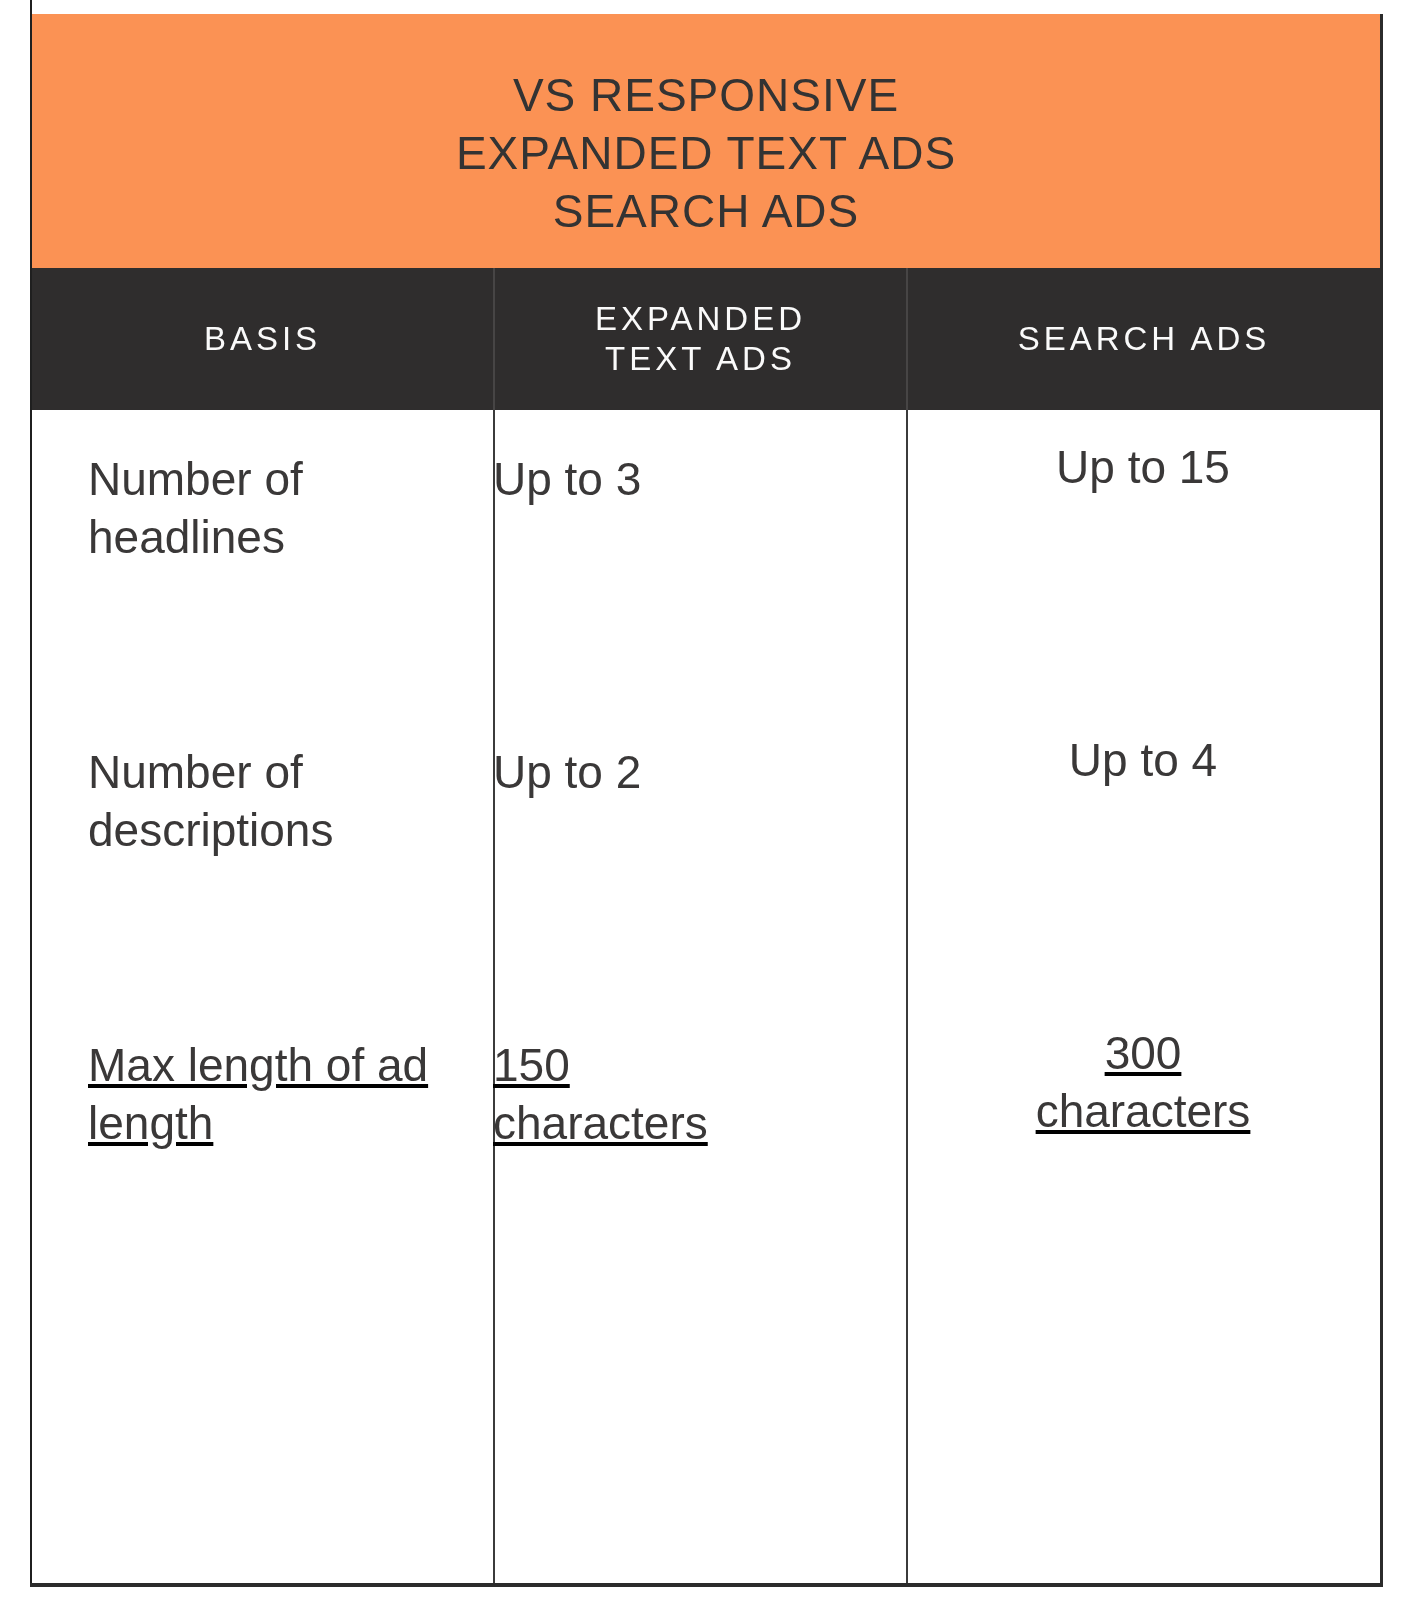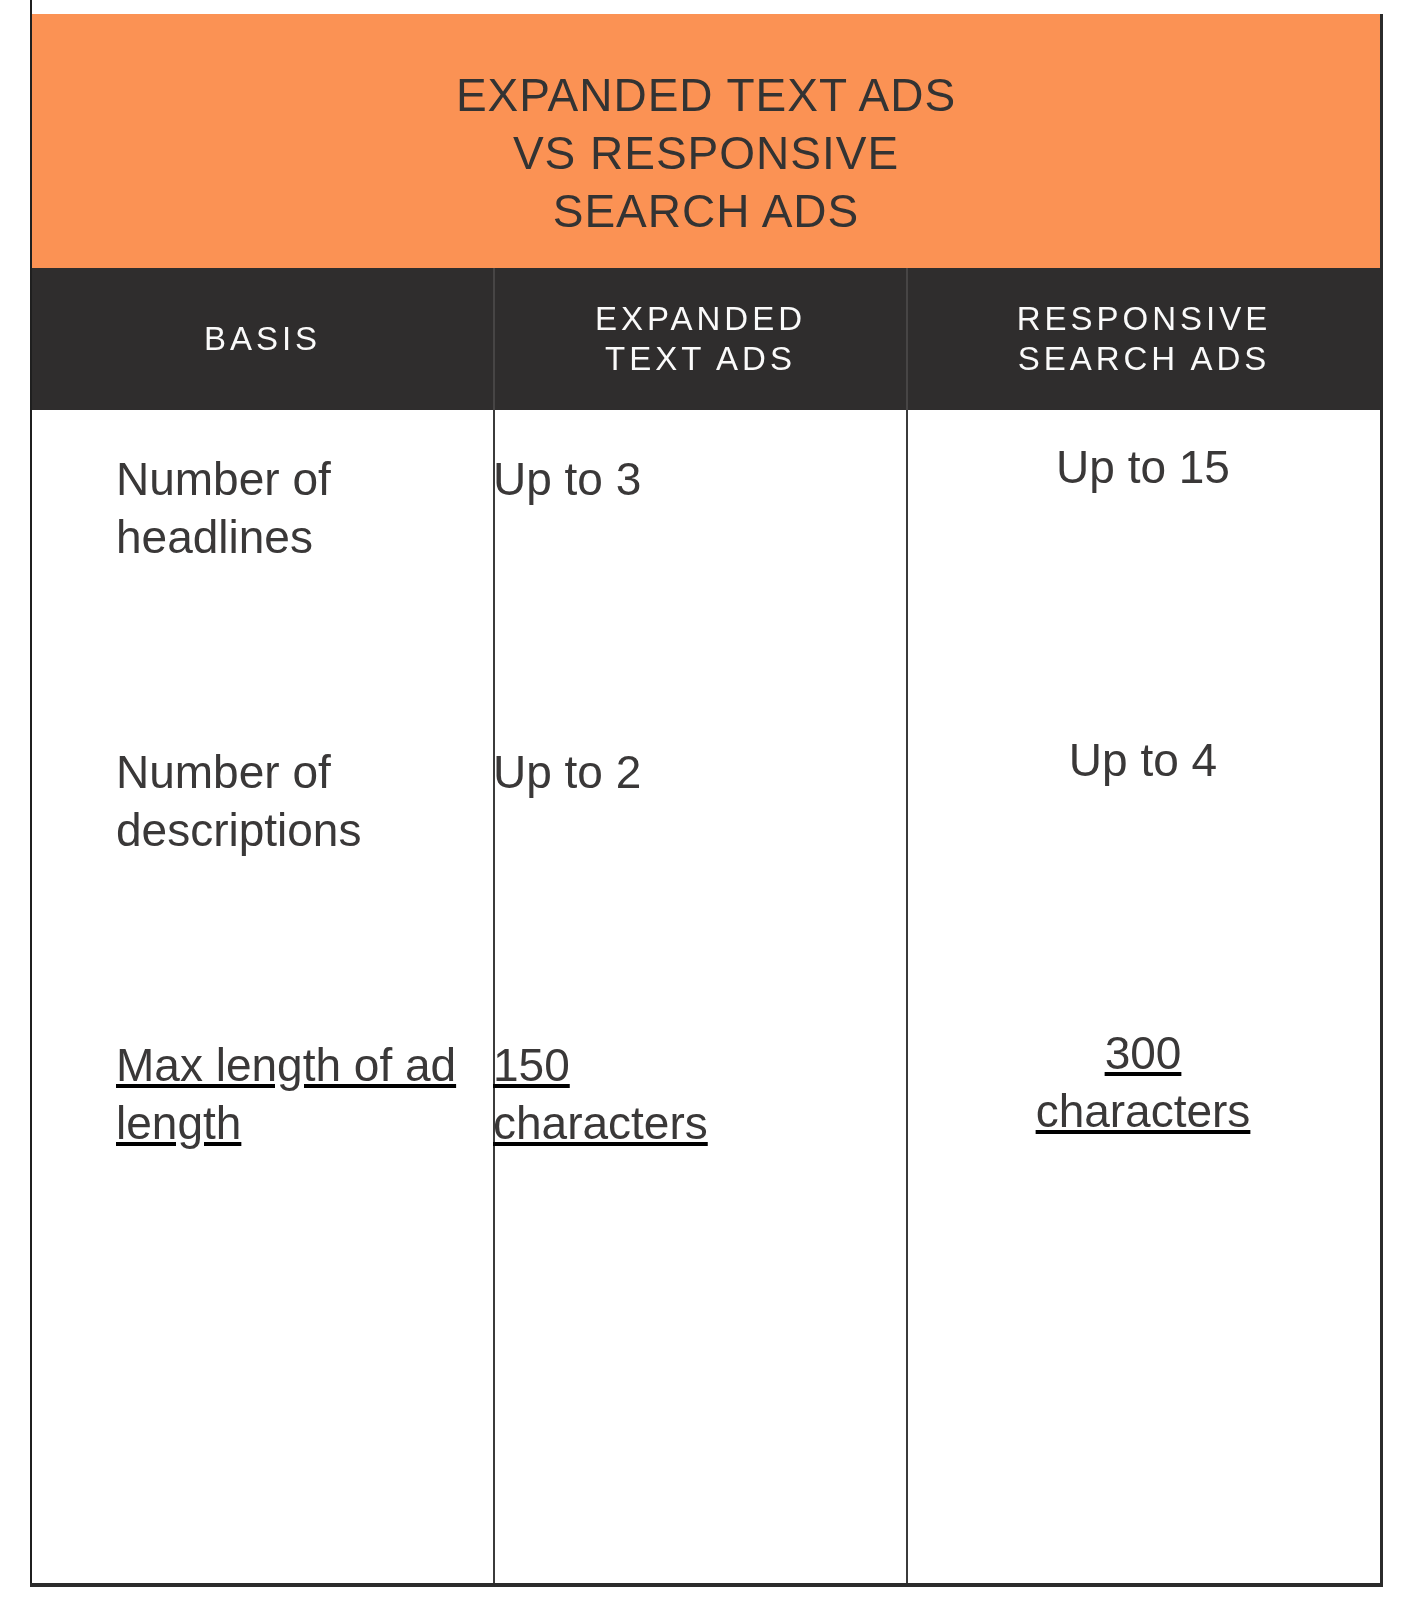--- a/index.html
+++ b/index.html
@@ -65,50 +65,49 @@
     position:absolute;left:32px;width:1348px;height:120px;
     display:grid;grid-template-columns:461px 413px 474px;
   }
   .trow .cell{box-sizing:border-box;}
   .cell span{
     display:block;
     font-size:46px;line-height:58px;
     font-weight:400;color:var(--text);
     white-space:nowrap;
   }
-  .cell.basis{padding-left:56px;text-align:left;margin-left:28px;}
+  .cell.basis{padding-left:56px;text-align:left;}
   .cell.mid{text-align:left;}
   .cell.rsa{text-align:center;transform:translateY(-12px);}
   .r1{top:450px;} .r2{top:743px;} .r3{top:1036px;text-decoration:underline;} .r4{top:1329px;}
 </style>
 </head>
 <body>
 
 <div class="canvas">
 
   <div class="left-border"></div>
   <div class="right-border"></div>
 
   <div class="banner">
+    <span class="t-line">VS RESPONSIVE</span>
     <span class="t-line">EXPANDED TEXT ADS</span>
-    <span class="t-line">VS RESPONSIVE</span>
     <span class="t-line">SEARCH ADS</span>
   </div>
 
   <div class="header-row">
     <div class="hcell">
       <span>BASIS</span>
       <span></span>
     </div>
     <div class="hcell sep">
       <span>EXPANDED</span>
       <span>TEXT ADS</span>
     </div>
     <div class="hcell sep">
-      <span>RESPONSIVE</span>
       <span>SEARCH ADS</span>
     </div>
   </div>
 
   <div class="vline v1"></div>
   <div class="vline v2"></div>
 
   <div class="trow r1">
     <div class="cell basis">
       <span>Number of</span>

